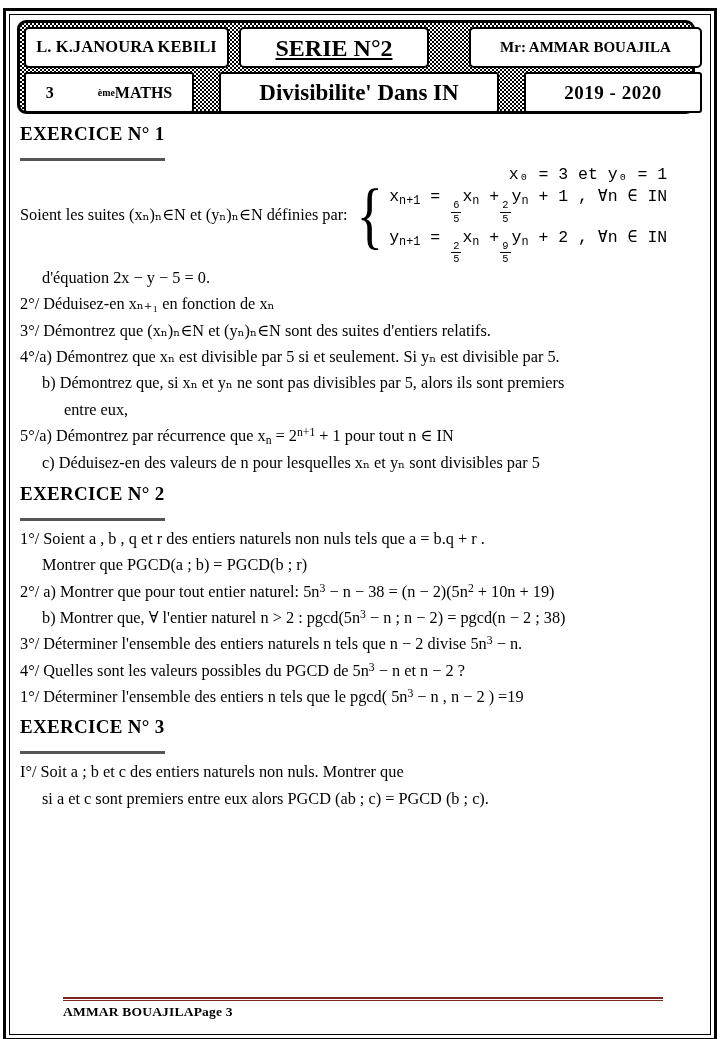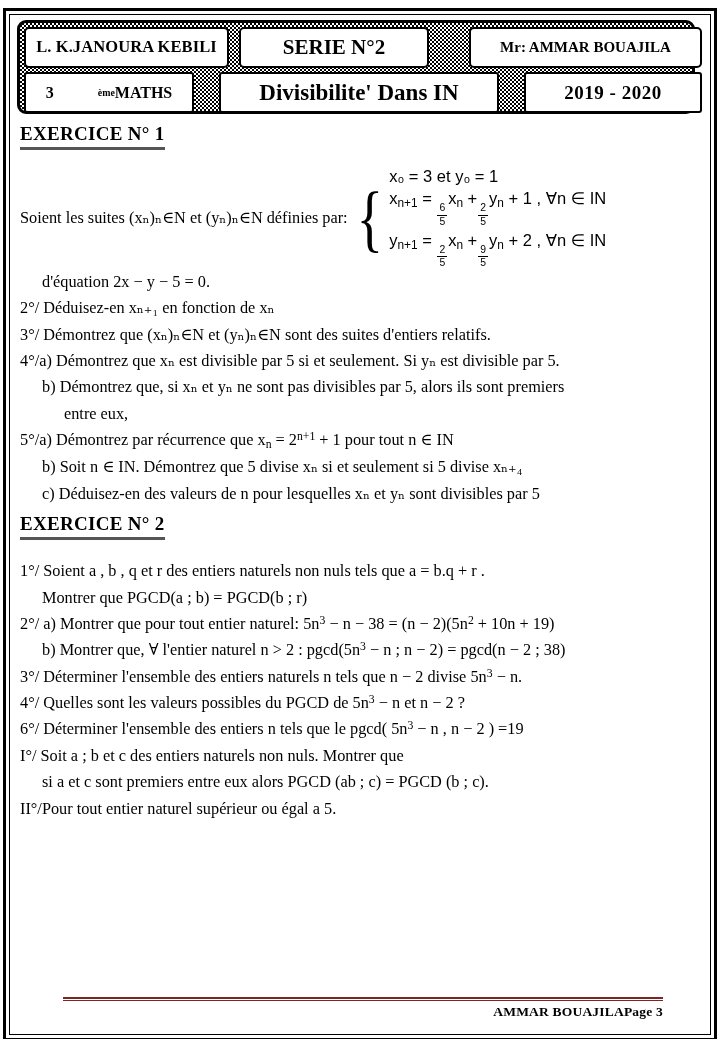--- a/index.html
+++ b/index.html
@@ -62,21 +62,21 @@
     align-items: center;
     justify-content: center;
     font-weight: bold;
     line-height: 1;
     white-space: nowrap;
   }
   .hcell.plain { border-radius: 3px; }
 
   
   #cell-school { left: 0px;   width: 205px; font-size: 16.5px; letter-spacing: .1px; }
-  #cell-serie  { left: 215px; width: 190px; font-size: 21px; }
+  #cell-serie  { left: 215px; width: 190px; font-size: 24px; text-decoration: underline; }
   #cell-teacher{ left: 445px; width: 233px; font-size: 15px; }
 
   
   #cell-level  { left: 0px;   width: 170px; font-size: 16px; }
   #cell-title  { left: 195px; width: 280px; font-size: 23px; }
   #cell-year   { left: 500px; width: 178px; font-size: 19px; letter-spacing: .5px; text-align: center; }
 
   .sup-sm { font-size: 0.62em; vertical-align: super; margin-left: 44px; }
 
   
@@ -87,40 +87,40 @@
     width: 676px;
     font-size: 16.3px;
   }
 
   .ex-head {
     font-weight: bold;
     font-size: 19px;
     letter-spacing: .3px;
     display: inline-block;
     border-bottom: 3px solid #555;
-    padding-bottom: 2px;
-    margin-bottom: 15px;
+    padding-bottom: 13px;
+    margin-bottom: 2px;
   }
   .ex-head-wrap { margin: 0 0 3px 0; }
 
   .line {
     margin: 0;
     padding: 0;
     line-height: 1.46;
     white-space: nowrap;
   }
   .line.ind1 { padding-left: 22px; }
   .line.ind2 { padding-left: 44px; }
   .line.wide { line-height: 1.62; }
 
   sub { font-size: .72em; vertical-align: -0.28em; }
   sup { font-size: .72em; vertical-align: 0.42em; }
 
   
-  .mathsans { font-family: Liberation Sans, sans-serif; }
+  .mathsans { font-family: Liberation Mono, monospace; align-items: flex-end; }
 
   
   .sys-block {
     position: relative;
     display: flex;
     align-items: center;
     margin-top: 2px;
   }
   .sys-intro { white-space: nowrap; }
   .brace {
@@ -160,21 +160,21 @@
   }
   #footer-rule {
     height: 0;
     border-top: 2.5px solid #7b2622;
     border-bottom: 1.5px solid #7b2622;
     margin-bottom: 3px;
     padding-top: 1.5px;
   }
   #footer-text {
     display: flex;
-    justify-content: flex-end;
+    justify-content: flex-start;
     align-items: baseline;
     font-weight: bold;
     font-size: 13.5px;
     letter-spacing: .2px;
   }
 </style>
 </head>
 <body>
 
 <div id="page">
@@ -227,39 +227,40 @@
       </span>
     </div>
 
     <p class="line wide ind1">d'équation 2x − y − 5 = 0.</p>
     <p class="line wide">2°/ Déduisez-en xₙ₊₁ en fonction de xₙ</p>
     <p class="line wide">3°/ Démontrez que (xₙ)ₙ∈N et  (yₙ)ₙ∈N sont des suites d'entiers relatifs.</p>
     <p class="line wide">4°/a) Démontrez que xₙ est divisible par 5 si et seulement. Si yₙ est divisible par 5.</p>
     <p class="line wide ind1">b) Démontrez que, si xₙ et yₙ ne sont pas divisibles par 5, alors ils sont premiers</p>
     <p class="line wide ind2">entre eux,</p>
     <p class="line wide"><span>5°/a) Démontrez par récurrence que x</span><sub>n</sub><span> = 2</span><sup>n+1</sup><span> + 1 pour tout n ∈ IN</span></p>
-    <p class="line wide ind1">b) Soit n ∈ IN. Démontrez que 5 divise xₙ si et seulement si 5 divise xₙ₊₄</p>
     <p class="line wide ind1">c) Déduisez-en des valeurs de n pour lesquelles  xₙ et yₙ sont divisibles  par 5</p>
 
     <div class="ex-head-wrap" style="margin-top:6px">
       <span class="ex-head">EXERCICE   N° 2</span>
     </div>
 
     <p class="line wide">1°/ Soient a , b , q et r des entiers naturels non nuls tels que a = b.q + r  .</p>
     <p class="line wide ind1">Montrer que  PGCD(a ; b) = PGCD(b ; r)</p>
     <p class="line wide"><span>2°/ a) Montrer que pour tout entier naturel:  5n</span><sup>3</sup><span> − n − 38 = (n − 2)(5n</span><sup>2</sup><span> + 10n + 19)</span></p>
     <p class="line wide ind1"><span>b) Montrer que, ∀ l'entier naturel n &gt; 2 : pgcd(5n</span><sup>3</sup><span> − n ; n − 2) = pgcd(n − 2 ; 38)</span></p>
     <p class="line wide"><span>3°/ Déterminer  l'ensemble des entiers naturels  n tels que n − 2 divise 5n</span><sup>3</sup><span> − n.</span></p>
     <p class="line wide"><span>4°/ Quelles sont les valeurs possibles du PGCD de 5n</span><sup>3</sup><span> − n et n − 2 ?</span></p>
-    <p class="line wide"><span>6°/ Déterminer  l'ensemble des entiers n tels que le pgcd( 5n</span><sup>3</sup><span> − n , n − 2 ) =19</span></p>
-
+    <p class="line wide"><span>1°/ Déterminer  l'ensemble des entiers n tels que le pgcd( 5n</span><sup>3</sup><span> − n , n − 2 ) =19</span></p>
+
+    <div class="ex-head-wrap" style="margin-top:6px">
+      <span class="ex-head">EXERCICE   N° 3</span>
+    </div>
 
     <p class="line wide">I°/ Soit a ; b et c des entiers naturels  non nuls. Montrer que</p>
     <p class="line wide ind1">si a et c sont premiers entre eux alors PGCD (ab ; c) = PGCD (b ; c).</p>
-    <p class="line wide">II°/Pour tout entier naturel supérieur ou égal a 5.</p>
   </div>
 
   <div id="footer">
     <div id="footer-rule"></div>
     <div id="footer-text">
       <span>AMMAR BOUAJILA</span>
       <span>Page 3</span>
     </div>
   </div>
 </div>

